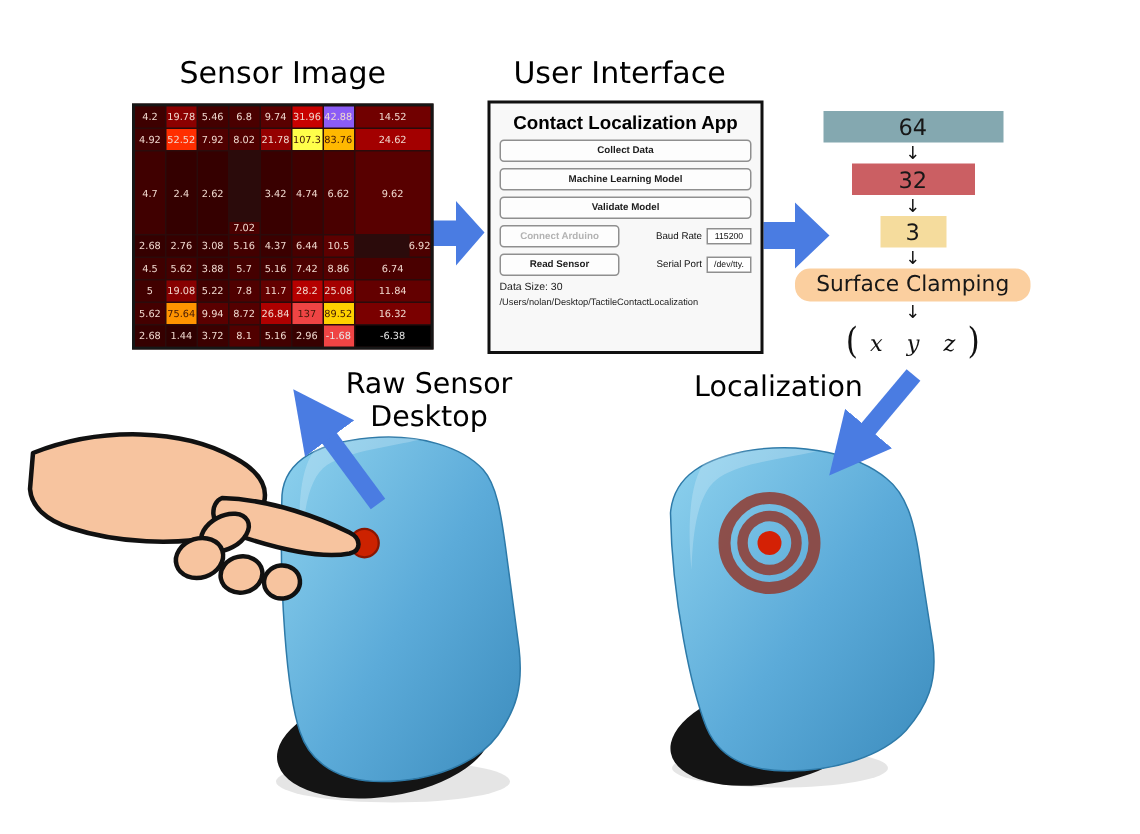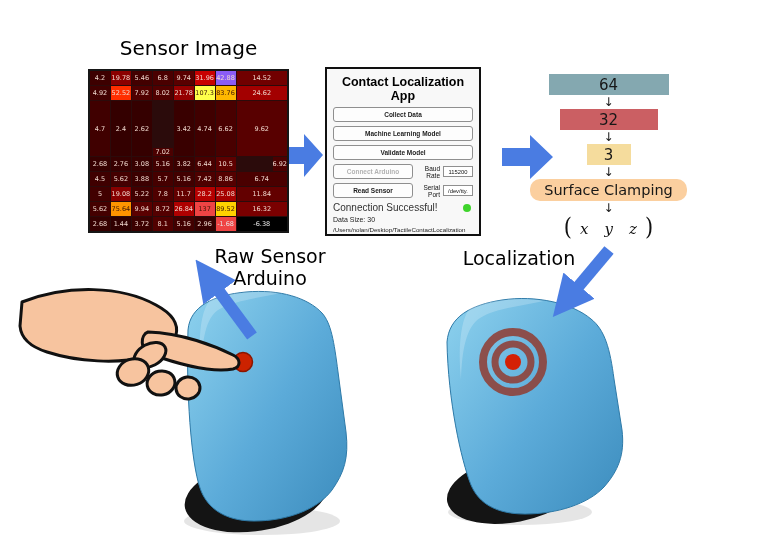--- a/index.html
+++ b/index.html
@@ -9,21 +9,21 @@
   .fig-title{font-size:20px;text-align:center;color:#000;letter-spacing:0px;}
 
   
   .heatmap{left:88px;top:69px;width:201px;height:164px;border:2px solid #161616;
            background:#2b0b0b;display:grid;grid-template-columns:repeat(8,1fr);
            grid-template-rows:repeat(8,1fr);gap:1px;box-sizing:border-box;}
   .hm-cell{display:flex;align-items:center;justify-content:center;
            font-size:6.5px;font-family:"DejaVu Sans",sans-serif;}
 
   
-  .ui-panel{left:325px;top:67px;width:156px;height:169px;border:2px solid #101010;
+  .ui-panel{left:325px;top:67px;width:184px;height:169px;border:2px solid #101010;
             background:#f8f8f8;box-sizing:border-box;padding:5px 6px 4px 6px;
             font-family:"Liberation Sans",sans-serif;}
   .ui-app-title{font-size:12.5px;font-weight:bold;text-align:center;color:#000;margin:1px 0 4px 0;}
   .ui-btn{display:flex;align-items:center;justify-content:center;height:13px;
           border:1px solid #8f8f8f;border-radius:3px;background:#fdfdfd;
           font-size:6.5px;font-weight:bold;color:#1c1c1c;margin:0 0 4px 0;}
   .ui-row{display:flex;align-items:center;margin:0 0 4px 0;}
   .ui-btn-small{width:78px;margin:0;flex:none;}
   .ui-btn-disabled{color:#b3b3b3;}
   .ui-lbl{font-size:6.5px;color:#111;margin-left:8px;flex:1;text-align:right;padding-right:3px;}
@@ -146,21 +146,21 @@
       <div class="hm-cell" style="background: rgb(53, 0, 0); color: rgb(241, 217, 207);">2.62</div>
       <div class="hm-cell" style="background: rgb(75, 0, 0); color: rgb(241, 217, 207); margin-top: 47px;">7.02</div>
       <div class="hm-cell" style="background: rgb(57, 0, 0); color: rgb(241, 217, 207);">3.42</div>
       <div class="hm-cell" style="background: rgb(64, 0, 0); color: rgb(241, 217, 207);">4.74</div>
       <div class="hm-cell" style="background: rgb(73, 0, 0); color: rgb(241, 217, 207);">6.62</div>
       <div class="hm-cell" style="background: rgb(88, 0, 0); color: rgb(241, 217, 207);">9.62</div>
       <div class="hm-cell" style="background: rgb(53, 0, 0); color: rgb(241, 217, 207);">2.68</div>
       <div class="hm-cell" style="background: rgb(54, 0, 0); color: rgb(241, 217, 207);">2.76</div>
       <div class="hm-cell" style="background: rgb(55, 0, 0); color: rgb(241, 217, 207);">3.08</div>
       <div class="hm-cell" style="background: rgb(66, 0, 0); color: rgb(241, 217, 207);">5.16</div>
-      <div class="hm-cell" style="background: rgb(59, 0, 0); color: rgb(241, 217, 207);">3.82</div>
+      <div class="hm-cell" style="background: rgb(59, 0, 0); color: rgb(241, 217, 207);">4.37</div>
       <div class="hm-cell" style="background: rgb(72, 0, 0); color: rgb(241, 217, 207);">6.44</div>
       <div class="hm-cell" style="background: rgb(93, 0, 0); color: rgb(241, 217, 207);">10.5</div>
       <div class="hm-cell" style="background: rgb(75, 0, 0); color: rgb(241, 217, 207); margin-left: 36px;">6.92</div>
       <div class="hm-cell" style="background: rgb(63, 0, 0); color: rgb(241, 217, 207);">4.5</div>
       <div class="hm-cell" style="background: rgb(68, 0, 0); color: rgb(241, 217, 207);">5.62</div>
       <div class="hm-cell" style="background: rgb(59, 0, 0); color: rgb(241, 217, 207);">3.88</div>
       <div class="hm-cell" style="background: rgb(69, 0, 0); color: rgb(241, 217, 207);">5.7</div>
       <div class="hm-cell" style="background: rgb(66, 0, 0); color: rgb(241, 217, 207);">5.16</div>
       <div class="hm-cell" style="background: rgb(77, 0, 0); color: rgb(241, 217, 207); text-align: right;">7.42</div>
       <div class="hm-cell" style="background: rgb(84, 0, 0); color: rgb(241, 217, 207);">8.86</div>
@@ -184,64 +184,61 @@
       <div class="hm-cell" style="background: rgb(53, 0, 0); color: rgb(241, 217, 207);">2.68</div>
       <div class="hm-cell" style="background: rgb(47, 0, 0); color: rgb(241, 217, 207);">1.44</div>
       <div class="hm-cell" style="background: rgb(59, 0, 0); color: rgb(241, 217, 207);">3.72</div>
       <div class="hm-cell" style="background: rgb(81, 0, 0); color: rgb(241, 217, 207);">8.1</div>
       <div class="hm-cell" style="background: rgb(66, 0, 0); color: rgb(241, 217, 207);">5.16</div>
       <div class="hm-cell" style="background: rgb(55, 0, 0); color: rgb(241, 217, 207);">2.96</div>
       <div class="hm-cell" style="background: #ef4444; color: rgb(232, 232, 232);">-1.68</div>
       <div class="hm-cell" style="background: rgb(0, 0, 0); color: rgb(232, 232, 232);">-6.38</div>
     </div>
 
+  <div class="abs fig-title" style="left:325px;top:36px;width:176px;">User Interface</div>
 
   <div class="abs ui-panel">
     <div class="ui-app-title">Contact Localization App</div>
     <div class="ui-btn">Collect Data</div>
     <div class="ui-btn">Machine Learning Model</div>
     <div class="ui-btn">Validate Model</div>
     <div class="ui-row">
       <div class="ui-btn ui-btn-small ui-btn-disabled">Connect Arduino</div>
       <div class="ui-lbl">Baud Rate</div>
       <div class="ui-input">115200</div>
     </div>
     <div class="ui-row">
       <div class="ui-btn ui-btn-small">Read Sensor</div>
       <div class="ui-lbl">Serial Port</div>
       <div class="ui-input">/dev/tty.</div>
     </div>
-    <div class="ui-status-row">
-      <div class="ui-status">Connection Successful!</div>
-      <div class="ui-dot" style="background: rgb(63, 212, 44);"></div>
-    </div>
     <div class="ui-small">Data Size: 30</div>
     <div class="ui-path">/Users/nolan/Desktop/TactileContactLocalization</div>
   </div>
 
 
   <div class="abs nn-col">
     <div class="layer" style="background: rgb(132, 168, 176); width: 120px;">64</div>
     <div class="nn-darr">↓</div>
-    <div class="layer" style="background: rgb(203, 95, 99); width: 98px;">32</div>
+    <div class="layer" style="background: rgb(203, 95, 99); width: 82px;">32</div>
     <div class="nn-darr">↓</div>
     <div class="layer" style="background: rgb(245, 220, 157); width: 44px;">3</div>
     <div class="nn-darr">↓</div>
     <div class="clamp" style="background: rgb(251, 207, 159);">Surface Clamping</div>
     <div class="nn-darr">↓</div>
     <div class="nn-out">
       <span class="paren">(</span>
       <span class="var">x</span>
       <span class="var">y</span>
       <span class="var">z</span>
       <span class="paren">)</span>
     </div>
   </div>
 
-  <div class="abs two-line" style="left:200px;top:245px;width:140px;">
+  <div class="abs two-line" style="left:216px;top:245px;width:140px;">
     <div>Raw Sensor</div>
-    <div>Arduino</div>
+    <div>Desktop</div>
   </div>
   <div class="abs two-line" style="left:453px;top:247px;width:132px;">
     <div>Localization</div>
   </div>
 
 </div>
 
 </body></html>

